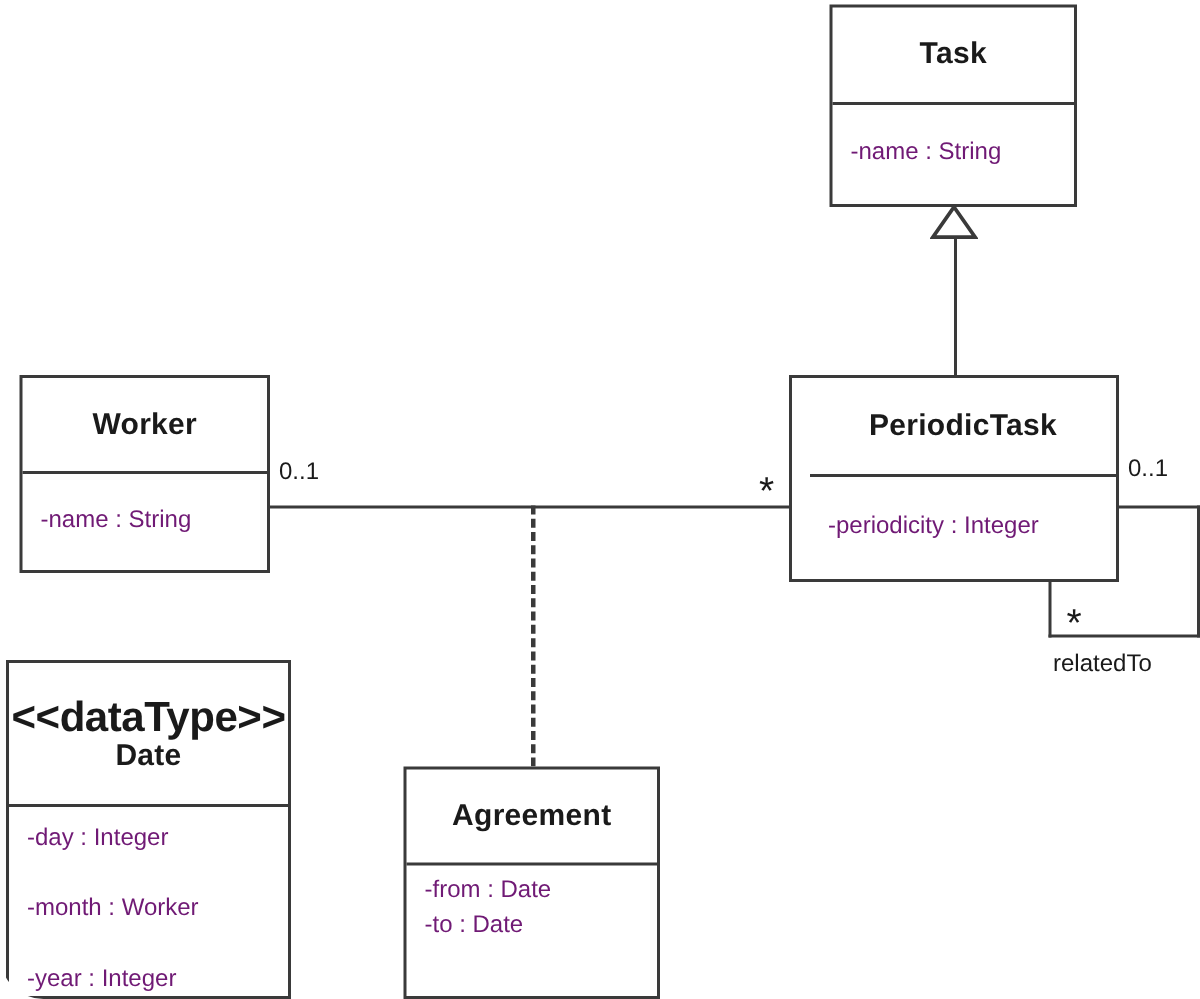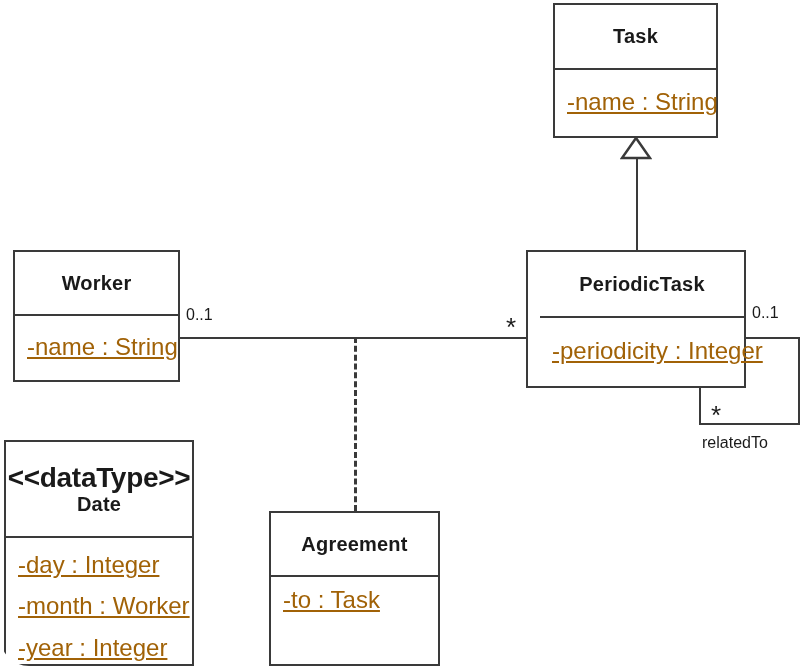--- a/index.html
+++ b/index.html
@@ -42,24 +42,23 @@
     font-weight: bold;
     font-size: 28px;
     letter-spacing: -0.3px;
   }
   .uml-attrs {
     box-sizing: border-box;
     display: flex;
     flex-direction: column;
     justify-content: center;
     padding-left: 12px;
-    color: #a16207;
-    font-size: 24px;
+    color: #701a75;
+    font-size: 16px;
     line-height: 1.42;
-    text-decoration: underline;
   }
   .uml-attr { white-space: nowrap; }
 
   
   .line-h {
     position: absolute;
     height: 0;
     border-top: 2.5px solid #3a3a3a;
     z-index: 1;
   }
@@ -135,21 +134,22 @@
   <div class="label" style="left:186px; top:306px;">0..1</div>
   <div class="label-star" style="left:506px; top:322px;">*</div>
 
   <div class="line-dashed-v" style="left:354px; top:337px; height:174px;"></div>
 
   <div class="uml-class" style="left:269px; top:511px; width:171px; height:155px;">
     <div class="uml-header" style="height:64px;">
       <span>Agreement</span>
     </div>
     <div class="uml-attrs" style="height:88px; padding-top:6px; justify-content:flex-start;">
-      <div class="uml-attr">-to : Task</div>
+      <div class="uml-attr">-from : Date</div>
+      <div class="uml-attr">-to : Date</div>
     </div>
   </div>
 
   <div class="uml-class" style="left:4px; top:440px; width:190px; height:226px;">
     <div class="uml-header" style="height:96px;">
       <span class="uml-stereotype">&lt;&lt;dataType&gt;&gt;</span>
       <span>Date</span>
     </div>
     <div class="uml-attrs" style="height:127px; padding-top:10px; justify-content:space-between;">
       <div class="uml-attr">-day : Integer</div>

